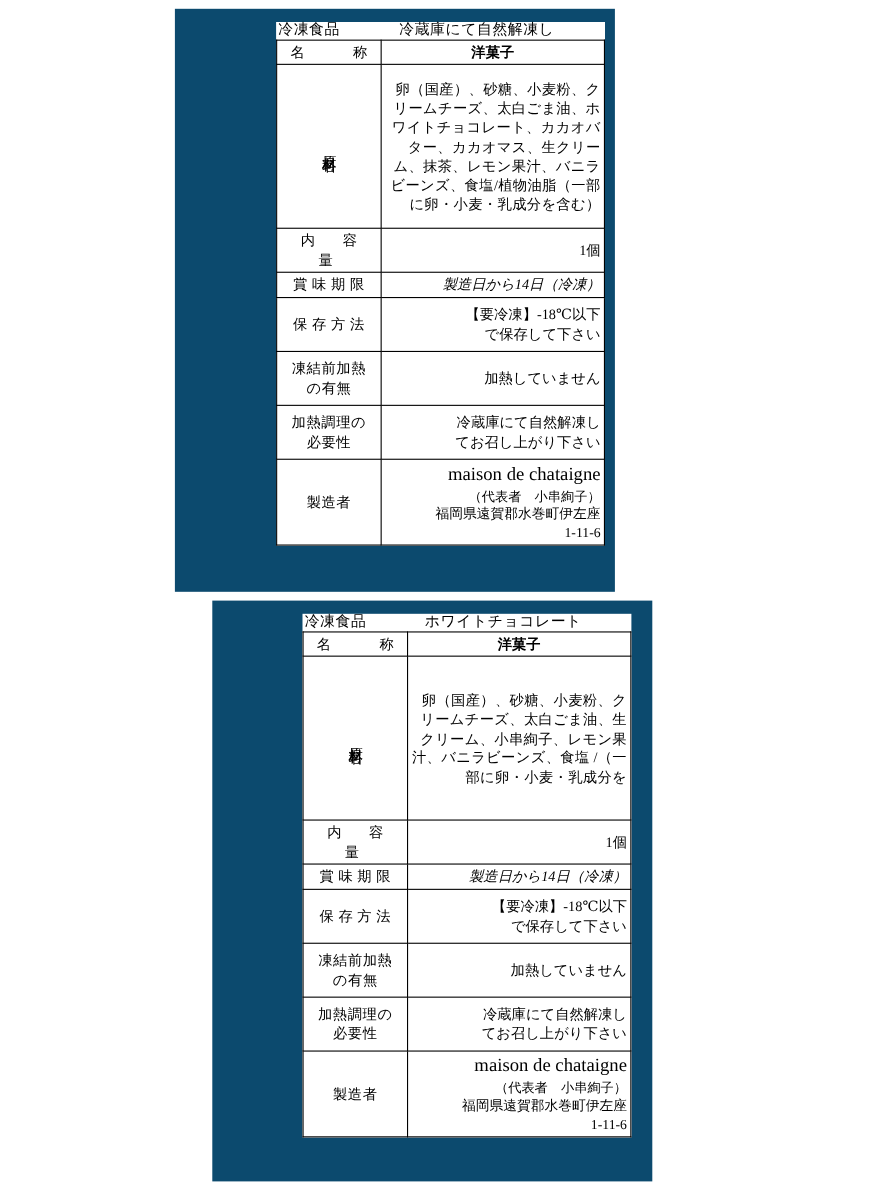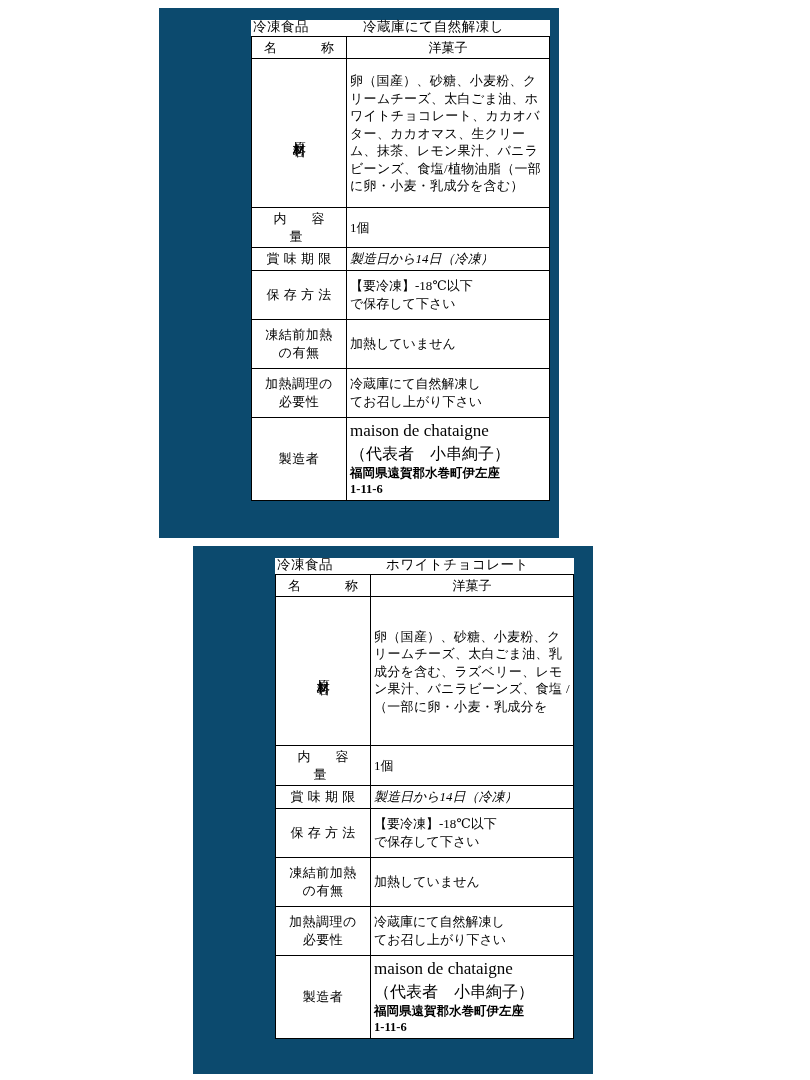--- a/index.html
+++ b/index.html
@@ -89,24 +89,25 @@
   }
   .vert-text {
     writing-mode: vertical-rl;
     text-orientation: upright;
     height: 118px;
     margin: 0 auto;
     letter-spacing: 1px;
     font-size: 13px;
   }
   td.val {
-    text-align: left;
+    text-align: right;
   }
   td.val.center {
     text-align: center;
+    font-weight: bold;
   }
   td.big {
     font-size: 15px;
   }
   .ingredients {
     font-size: 13px;
     line-height: 1.5;
     letter-spacing: 0.3px;
     height: 144px;
   }
@@ -116,25 +117,24 @@
   }
   .maker {
     text-align: center;
     line-height: 1.5;
     font-size: 13px;
   }
   .maker .m-name {
     font-size: 17px;
   }
   .maker .m-rep {
-    font-size: 16px;
+    font-size: 12px;
   }
   .maker .m-addr {
     font-size: 12.5px;
-    font-weight: bold;
   }
   .cell-pad-lg {
     height: 44px;
   }
   .nowrap {
     white-space: nowrap;
     font-style: italic;
   }
 </style>
 </head>
@@ -217,21 +217,21 @@
     <table class="nutri">
       <tbody>
           <tr>
         <td class="hdr spread">名　　称</td>
         <td class="val center big">洋菓子</td>
       </tr>
       <tr>
         <td class="hdr vert">
           <div class="vert-text">原材料名</div>
         </td>
-        <td class="val ingredients">卵（国産）、砂糖、小麦粉、クリームチーズ、太白ごま油、乳成分を含む、ラズベリー、レモン果汁、バニラビーンズ、食塩 /（一部に卵・小麦・乳成分を</td>
+        <td class="val ingredients">卵（国産）、砂糖、小麦粉、クリームチーズ、太白ごま油、生クリーム、小串絢子、レモン果汁、バニラビーンズ、食塩 /（一部に卵・小麦・乳成分を</td>
       </tr>
       <tr>
         <td class="hdr spread">内　容　量</td>
         <td class="val big">1個</td>
       </tr>
       <tr>
         <td class="hdr">賞 味 期 限</td>
         <td class="val nowrap">製造日から14日（冷凍）</td>
       </tr>
       <tr>

